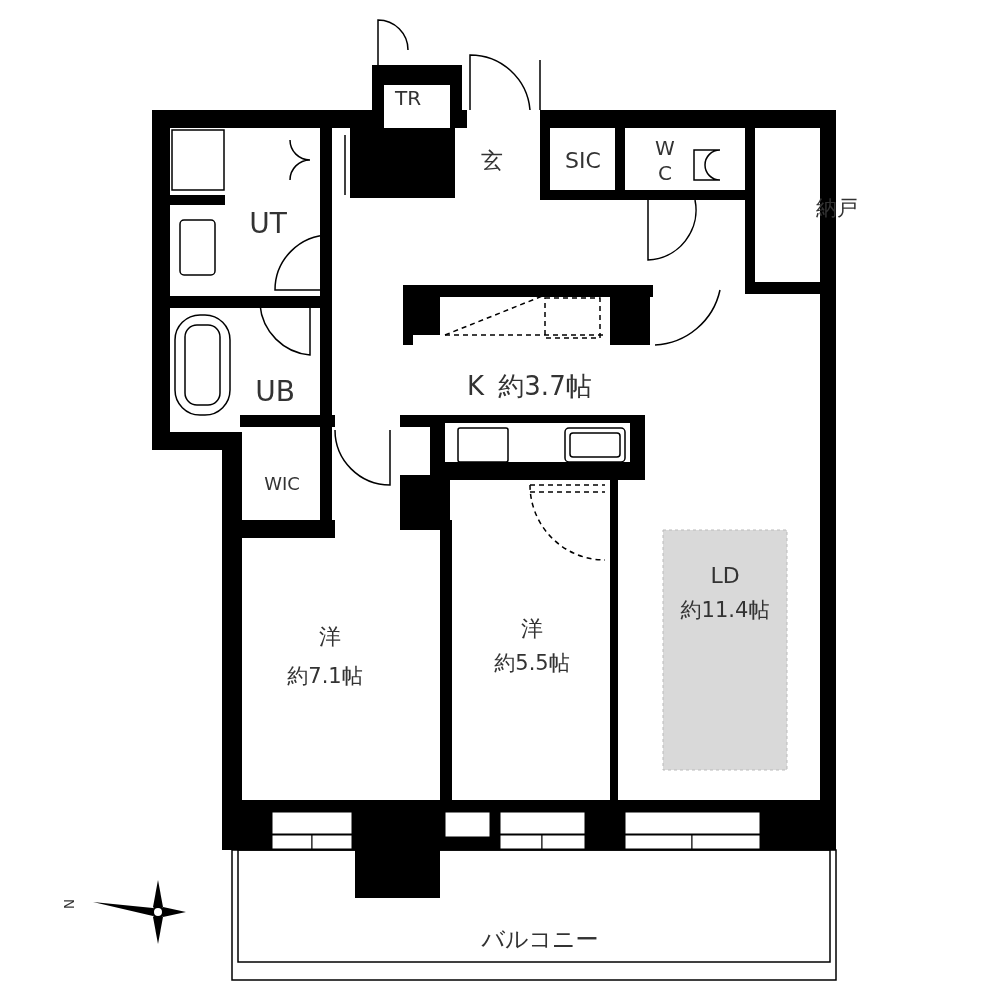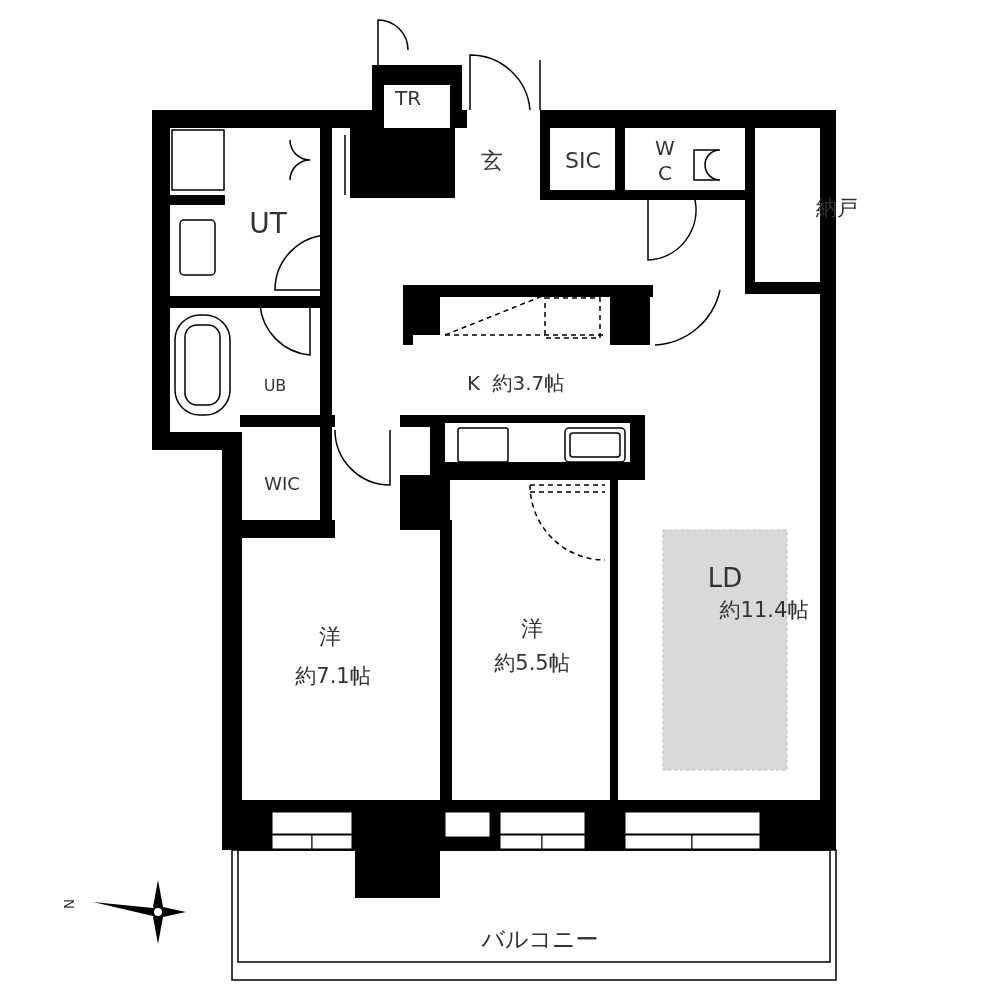--- a/index.html
+++ b/index.html
@@ -121,26 +121,26 @@
   </g>
 </svg>
 
 <div class="lbl c" style="left:408px;top:88px;font-size:20px;">TR</div>
 <div class="lbl c" style="left:492px;top:150px;font-size:22px;">玄</div>
 <div class="lbl c" style="left:583px;top:150px;font-size:22px;">SIC</div>
 <div class="lbl c" style="left:665px;top:138px;font-size:20px;">W</div>
 <div class="lbl c" style="left:665px;top:163px;font-size:20px;">C</div>
 <div class="lbl c" style="left:790px;top:198px;font-size:21px;margin-left:47px;">納戸</div>
 <div class="lbl c" style="left:268px;top:210px;font-size:28px;">UT</div>
-<div class="lbl c" style="left:275px;top:378px;font-size:16px;">UB</div>
+<div class="lbl c" style="left:275px;top:378px;font-size:28px;">UB</div>
 <div class="lbl c" style="left:282px;top:475px;font-size:18px;">WIC</div>
-<div class="lbl" style="left:467px;top:373px;font-size:20px;">
+<div class="lbl" style="left:467px;top:373px;font-size:26px;">
   <span>K</span>
   <span style="margin-left:6px;">約3.7帖</span>
 </div>
 <div class="lbl c" style="left:330px;top:626px;font-size:22px;">洋</div>
-<div class="lbl c" style="left:333px;top:666px;font-size:21px;">約7.1帖</div>
+<div class="lbl c" style="left:325px;top:666px;font-size:21px;">約7.1帖</div>
 <div class="lbl c" style="left:532px;top:618px;font-size:22px;">洋</div>
 <div class="lbl c" style="left:532px;top:653px;font-size:21px;">約5.5帖</div>
-<div class="lbl c" style="left:725px;top:565px;font-size:26px;">LD</div>
-<div class="lbl c" style="left:725px;top:600px;font-size:21px;margin-left:39px;">約11.4帖</div>
+<div class="lbl c" style="left:725px;top:565px;font-size:22px;">LD</div>
+<div class="lbl c" style="left:725px;top:600px;font-size:21px;">約11.4帖</div>
 <div class="lbl c" style="left:540px;top:928px;font-size:23px;">バルコニー</div>
 <div class="lbl" style="left:64px;top:897px;font-size:14px;transform:rotate(90deg);">N</div>
 
 </body></html>

